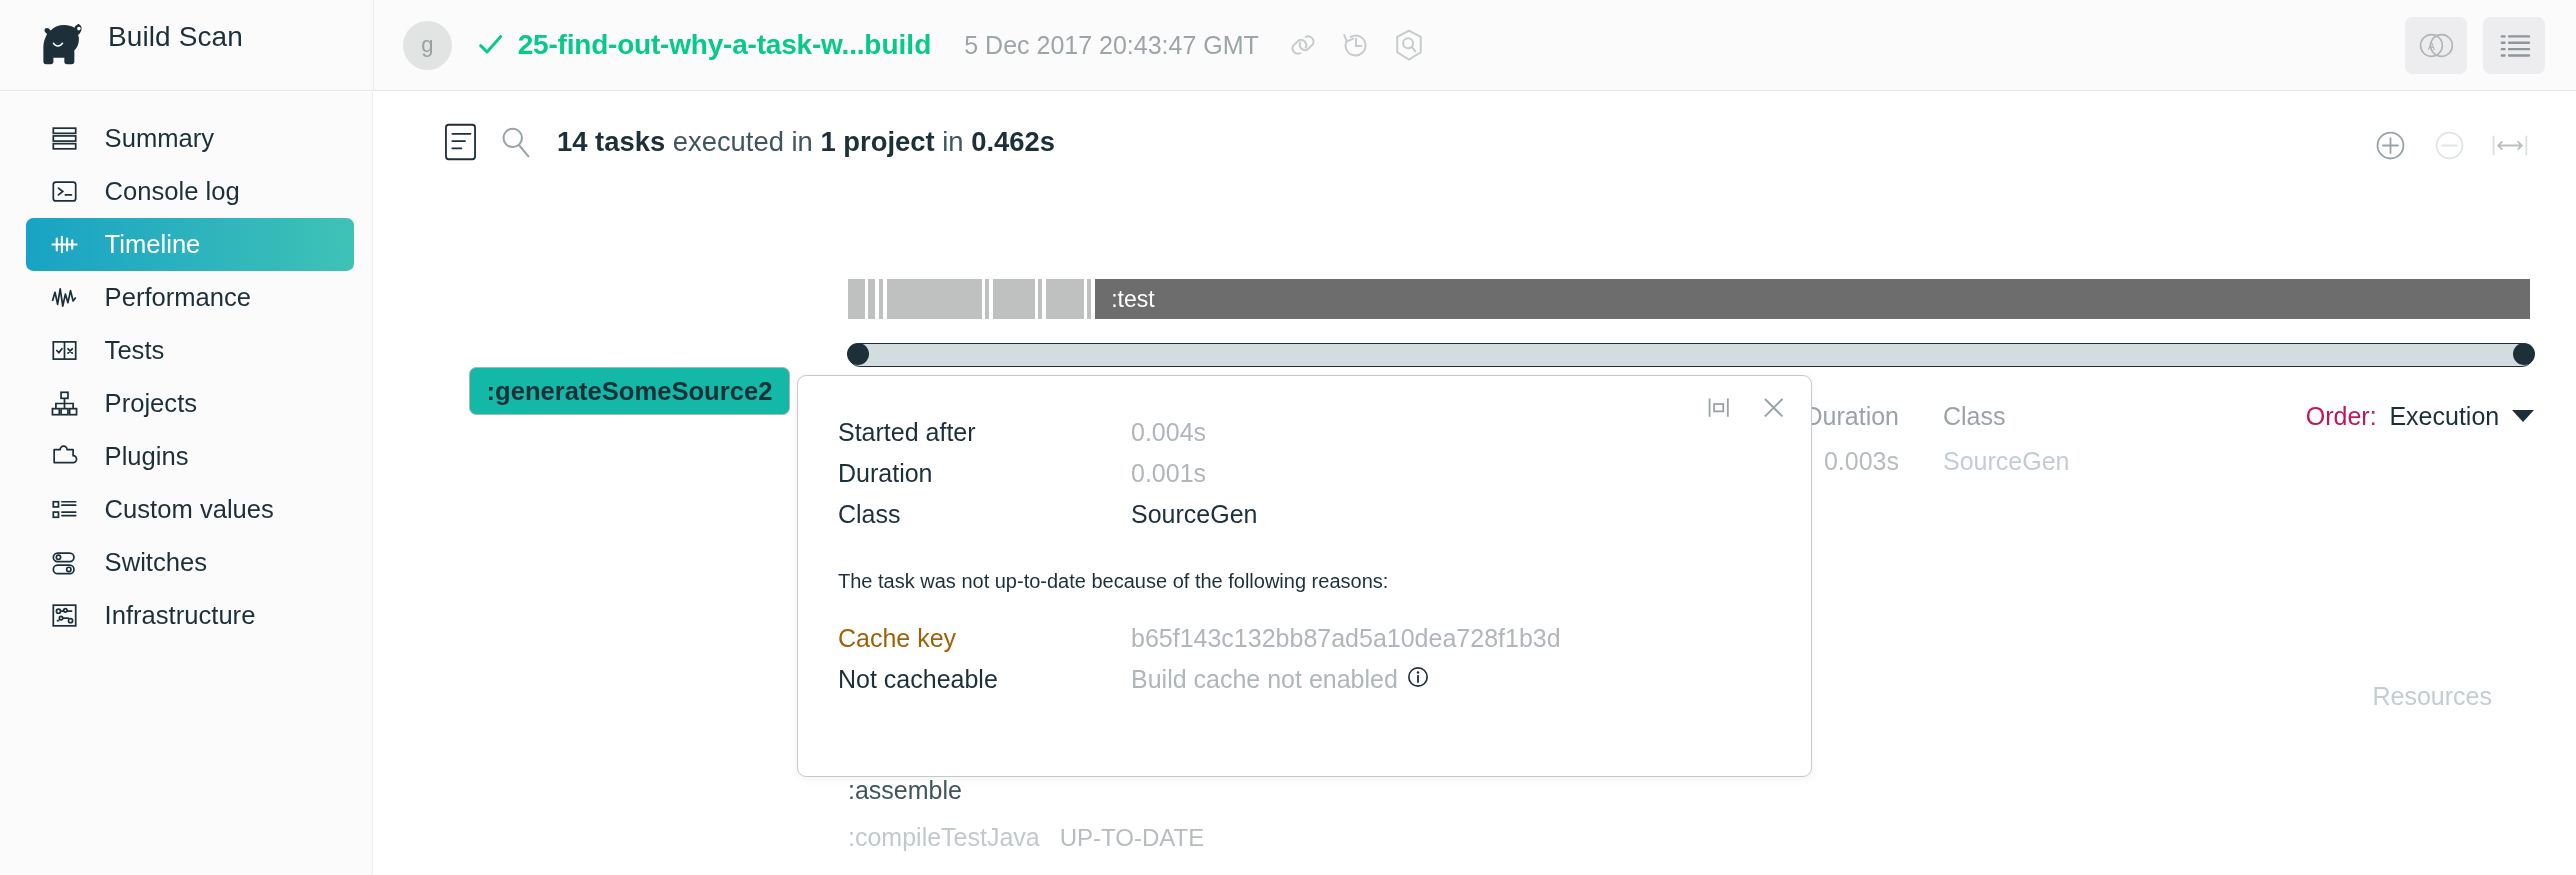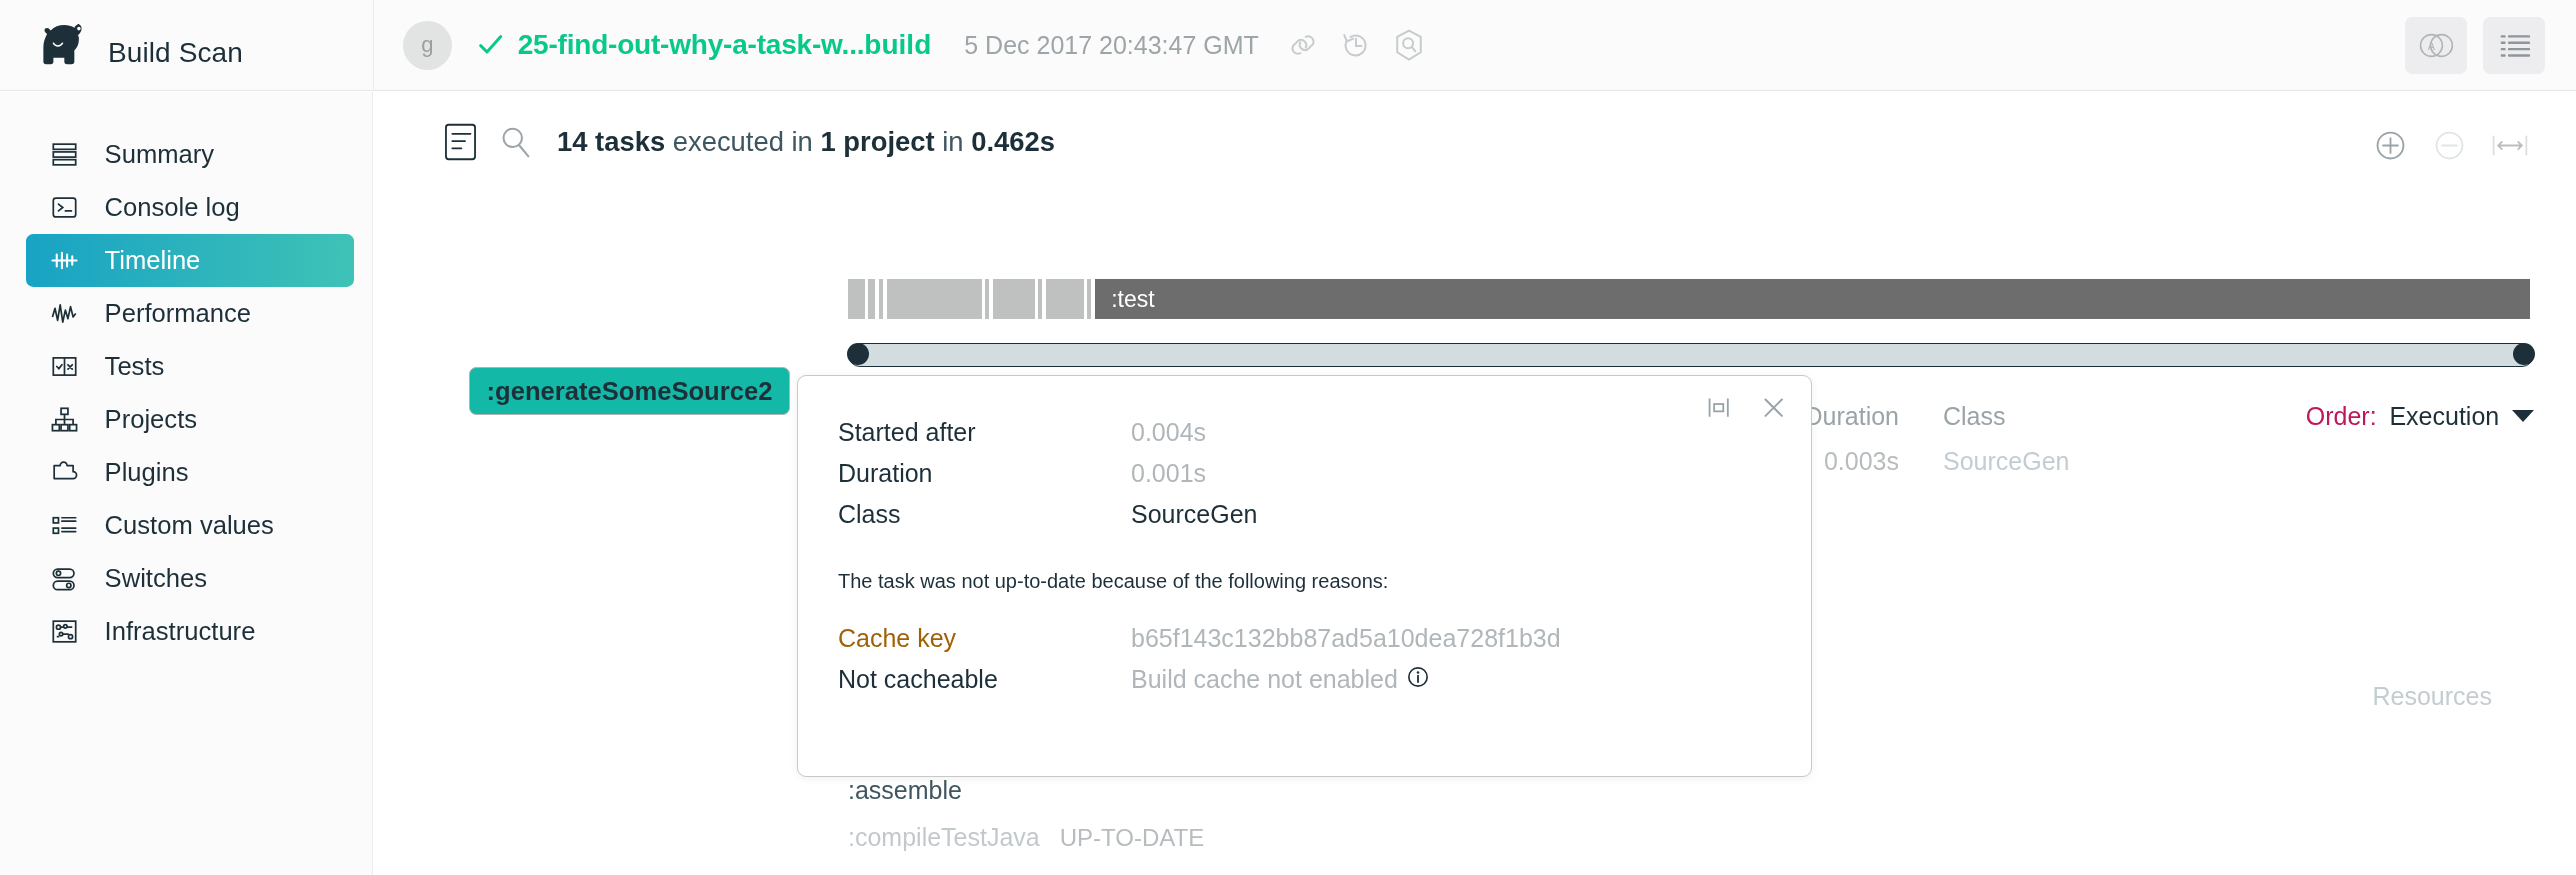--- a/index.html
+++ b/index.html
@@ -11,21 +11,21 @@
   }
   .app { position: relative; width: 2576px; height: 876px; background: #fff; }
 
   
   .topbar {
     position: absolute; top: 0; left: 0; right: 0; height: 91px;
     background: #fbfbfb;
     border-bottom: 0.9px solid #e6e6e6;
     display: flex; align-items: center;
   }
-  .brand { display: flex; align-items: flex-end; gap: 20px; width: 373px; padding-left: 37px; }
+  .brand { display: flex; align-items: flex-start; gap: 20px; width: 373px; padding-left: 37px; }
   .brand-logo { width: 51px; height: 48px; flex: none; }
   .brand-name { font-size: 28px; color: #1d3039; letter-spacing: 0.1px; }
 
   .topdivider { width: 0.9px; height: 91px; background: #ececec; }
 
   .buildinfo { display: flex; align-items: center; gap: 0; padding-left: 29px; }
   .avatar {
     width: 49px; height: 49px; border-radius: 50%;
     background: #e2e4e4; color: #9aa0a2;
     display: flex; align-items: center; justify-content: center;
@@ -43,21 +43,21 @@
   .top-right { position: absolute; right: 31px; top: 16.5px; display: flex; gap: 16.5px; }
   .top-btn {
     width: 62px; height: 57px; border-radius: 7.3px; background: #ededef;
     display: flex; align-items: center; justify-content: center;
   }
 
   
   .sidebar {
     position: absolute; top: 92px; left: 0; width: 373px; bottom: 0;
     background: #fbfbfb; border-right: 0.9px solid #ececec;
-    padding-top: 36px;
+    padding-top: 20px;
   }
   .nav-item {
     display: flex; align-items: center; gap: 24px;
     height: 53px; margin: 0 18.3px 0 25.6px; padding-left: 22px;
     border-radius: 7.3px; color: #1d3039; font-size: 25.6px;
   }
   .nav-item .ico { width: 33px; height: 33px; flex: none; display:flex; align-items:center; justify-content:center; }
   .nav-item.active {
     background: linear-gradient(90deg, #18a3c4 0%, #3fc2b6 100%);
     color: #ffffff;

